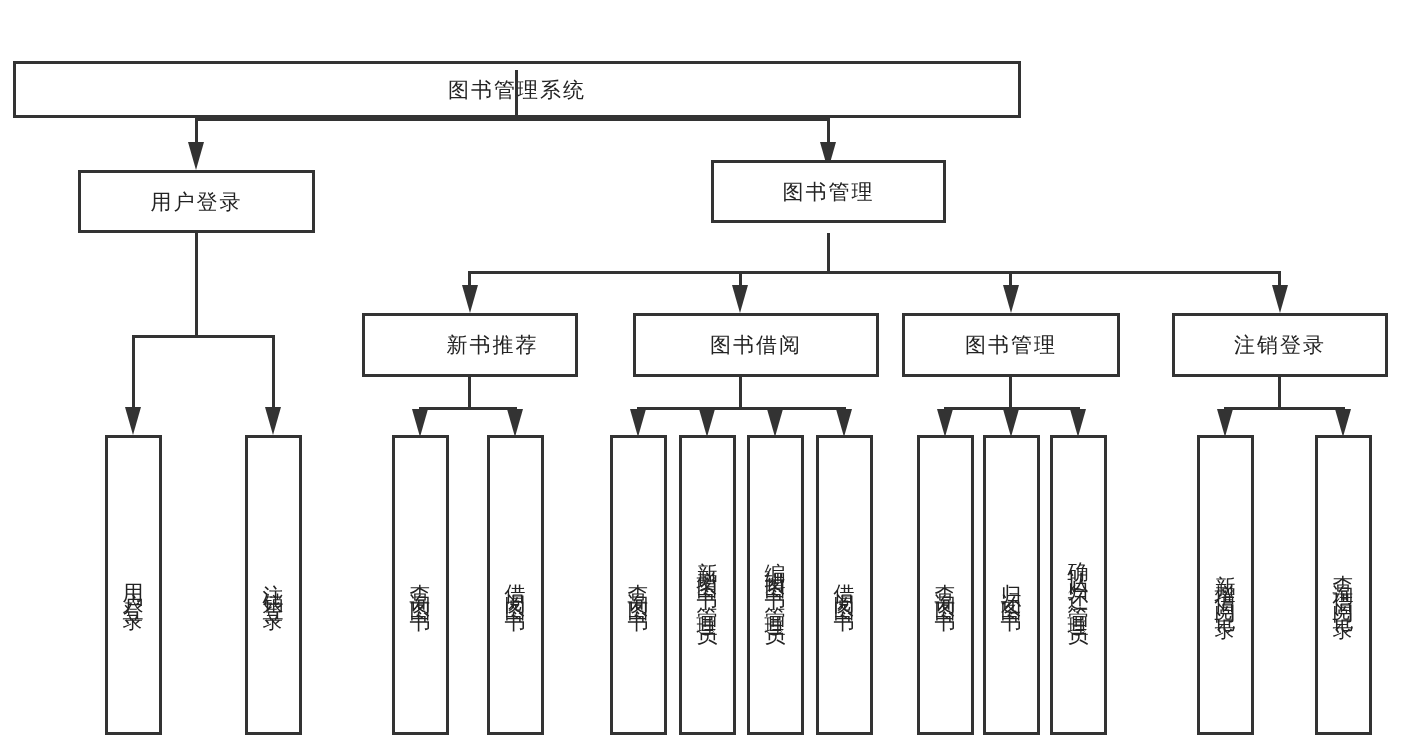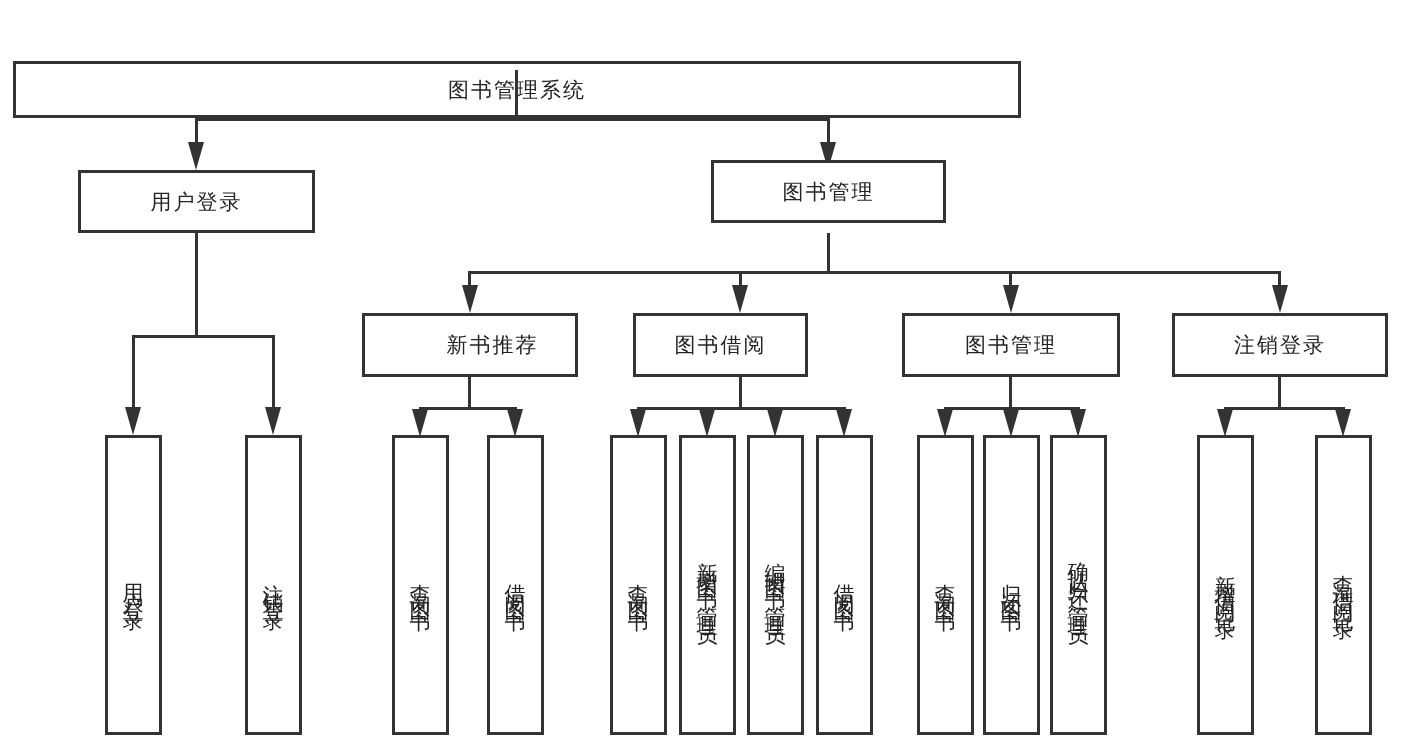--- a/index.html
+++ b/index.html
@@ -104,21 +104,21 @@
   <div class="vline" style="left:739px; top:271px; height:16px;"></div>
   <div class="arrow" style="left:732px; top:285px;"></div>
   <div class="vline" style="left:1009px; top:271px; height:16px;"></div>
   <div class="arrow" style="left:1003px; top:285px;"></div>
   <div class="vline" style="left:1278px; top:271px; height:16px;"></div>
   <div class="arrow" style="left:1272px; top:285px;"></div>
 
   <div class="hbox" style="left:362px; top:313px; width:216px; height:64px;padding-left:45px;">
     <span>新书推荐</span>
   </div>
-  <div class="hbox" style="left:633px; top:313px; width:175px; height:64px;">
+  <div class="hbox" style="left:633px; top:313px; width:246px; height:64px;">
     <span>图书借阅</span>
   </div>
   <div class="hbox" style="left:902px; top:313px; width:218px; height:64px;">
     <span>图书管理</span>
   </div>
   <div class="hbox" style="left:1172px; top:313px; width:216px; height:64px;">
     <span>注销登录</span>
   </div>
 
   <div class="vline" style="left:468px; top:377px; height:30px;"></div>

